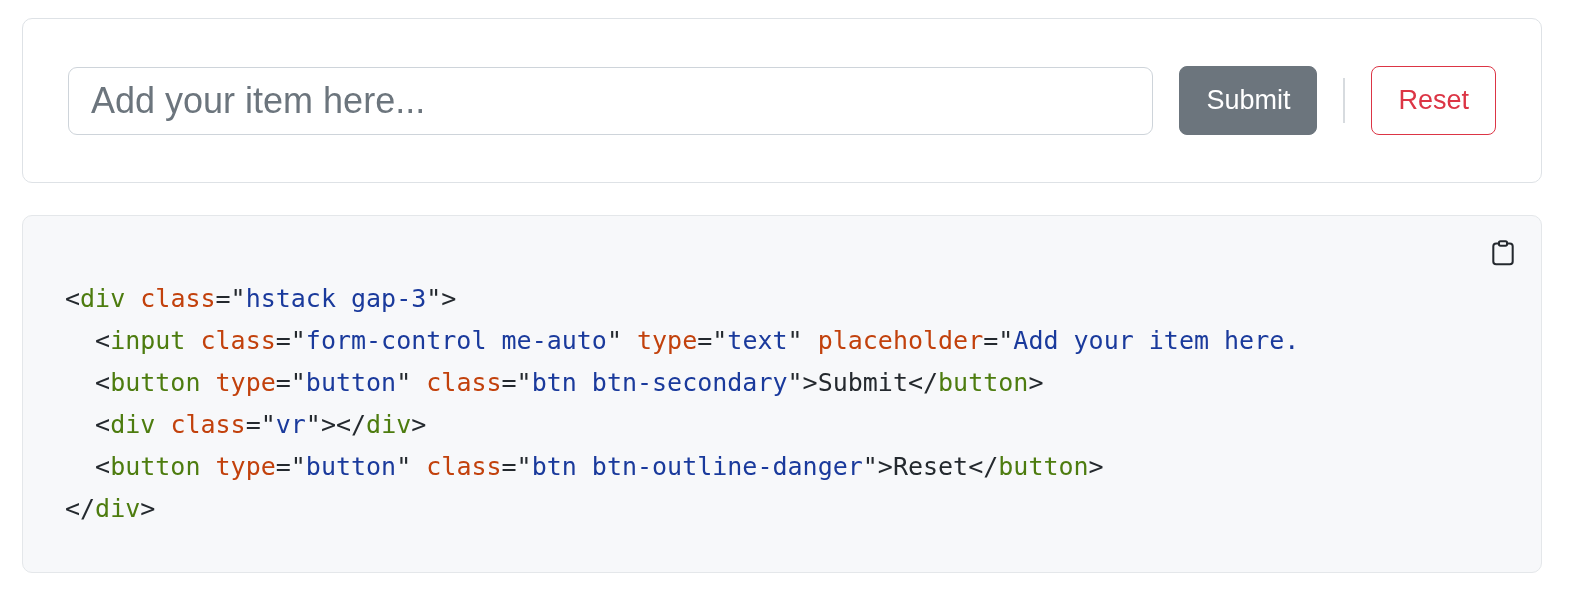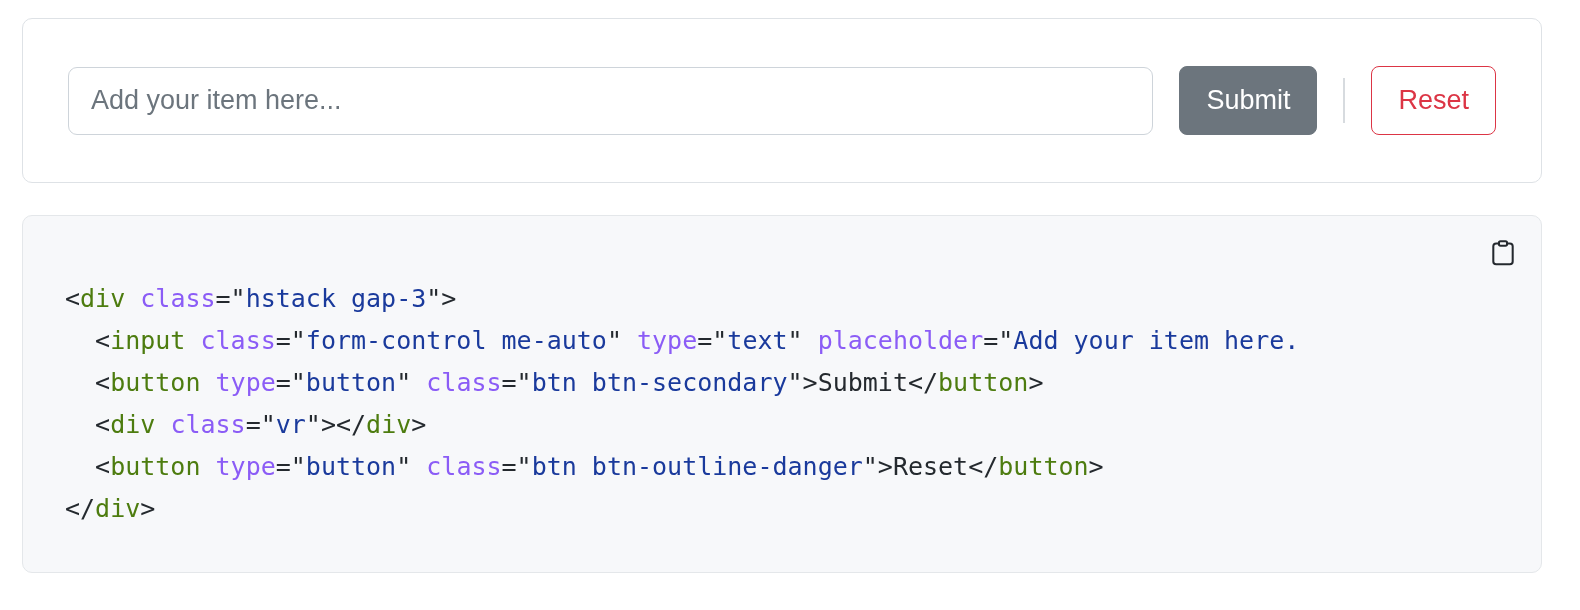--- a/index.html
+++ b/index.html
@@ -42,21 +42,21 @@
 
   .form-control {
     box-sizing: border-box;
     flex: 1 1 auto;
     height: 68px;
     border: 1px solid #ced4da;
     border-radius: 9px;
     background: #ffffff;
     padding: 0 22px;
     font-family: "Liberation Sans", sans-serif;
-    font-size: 27px;
+    font-size: 36px;
     color: #212529;
     outline: none;
   }
   .form-control::placeholder {
     color: #6c757d;
     opacity: 1;
   }
 
   .btn {
     box-sizing: border-box;
@@ -124,21 +124,21 @@
     font-family: "DejaVu Sans Mono", monospace;
     font-size: 25px;
     line-height: 42px;
     color: #212529;
     white-space: pre;
     overflow: hidden;
   }
 
   .tok-punc   { color: #24292e; }
   .tok-tag    { color: #4d7c0f; }
-  .tok-attr   { color: #8b5cf6; margin-top: 36px; }
+  .tok-attr   { color: #c2410c; margin-top: 36px; }
   .tok-str    { color: #1a3a9c; }
   .tok-text   { color: #24292e; }
 </style>
 </head>
 <body>
 
 <div class="page">
 
   <div class="preview-card">
     <div class="hstack">

